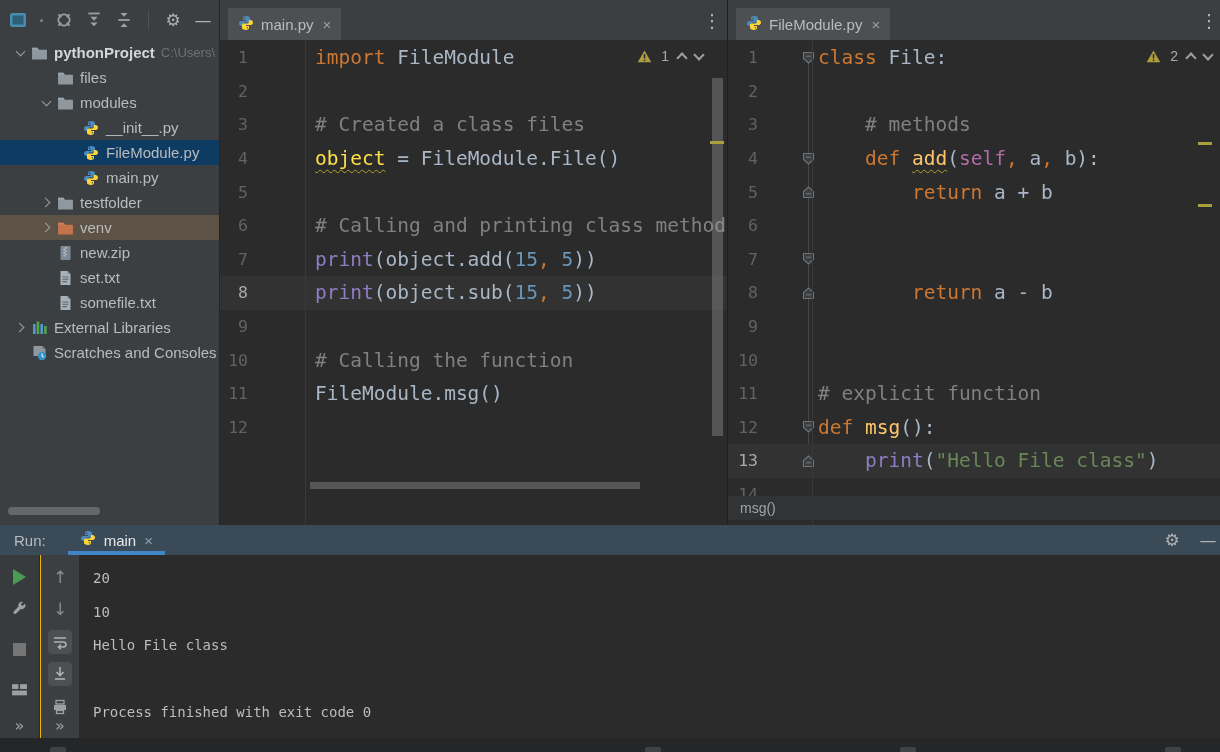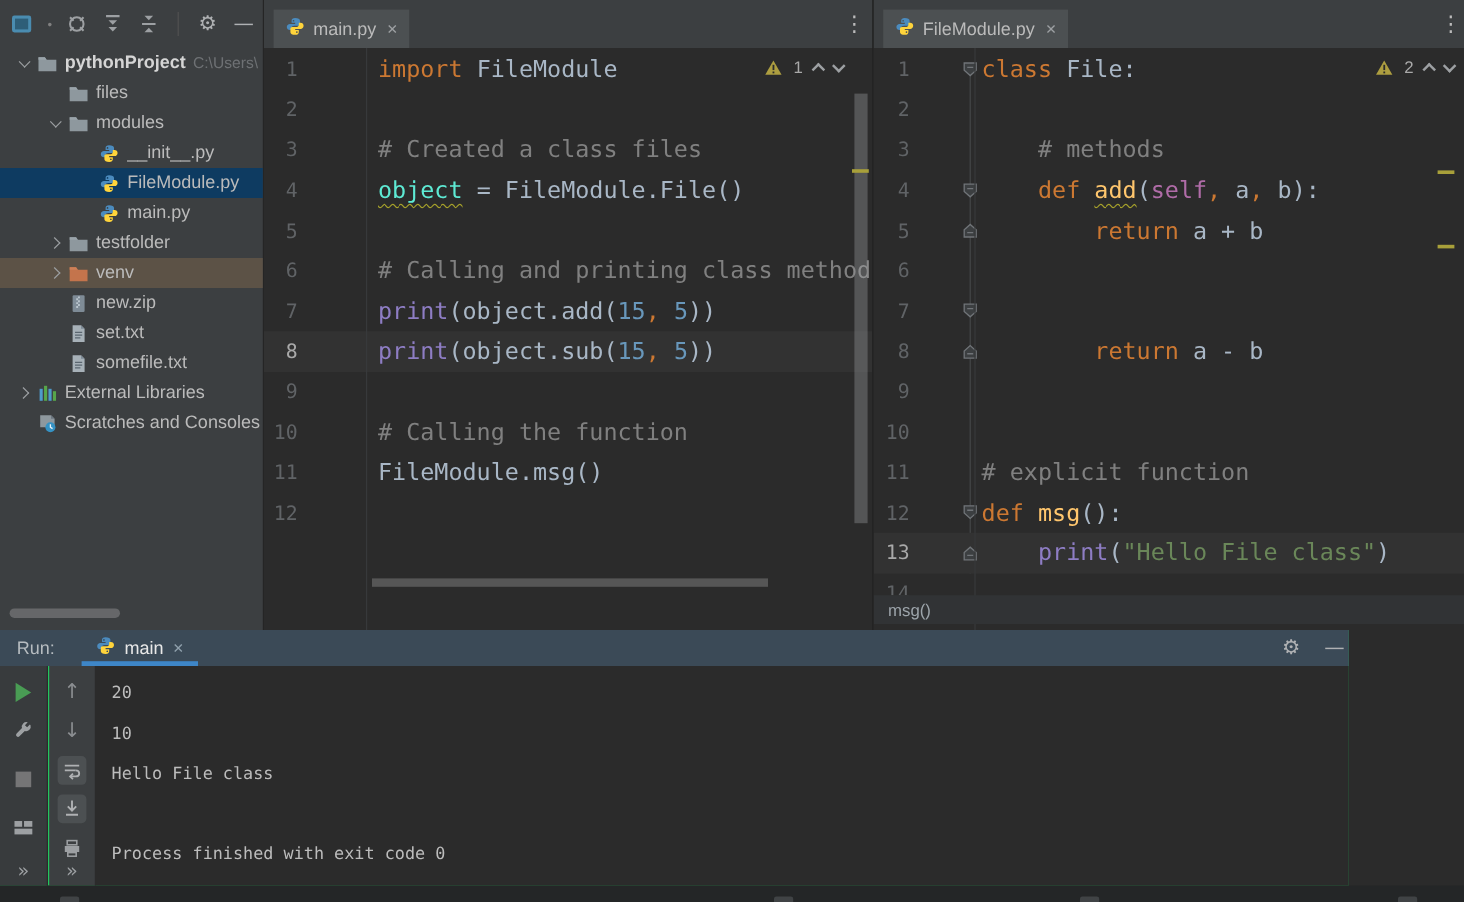--- a/index.html
+++ b/index.html
@@ -50,38 +50,38 @@
   .gutter-line{position:absolute;top:40px;bottom:0;width:1px;background:#37393B;}
   #editor-left .gutter-line{left:85px;}
   #editor-right .gutter-line{left:84px;}
   .fold-connector{position:absolute;left:80px;top:62px;height:416px;width:1px;background:#454749;}
   .foldmark{position:absolute;left:74px;top:50%;margin-top:-7px;}
 
   
   .tk-k{color:#CC7832;} .tk-t{color:#A9B7C6;} .tk-c{color:#808080;} .tk-n2{color:#6897BB;}
   .tk-o{color:#CC7832;} .tk-s{color:#6A8759;} .tk-b{color:#8E7DC4;} .tk-f{color:#FFC66D;}
   .tk-self{color:#B06CA8;}
-  .tk-w{color:#5eead4;} .tk-fw{color:#FFC66D;}
+  .tk-w{color:#fde047;} .tk-fw{color:#FFC66D;}
   .tk-w,.tk-fw{text-decoration:underline wavy rgba(187,181,41,.85);text-decoration-thickness:1px;text-underline-offset:4px;}
 
   
   .warnbox{position:absolute;top:48px;display:flex;align-items:center;gap:9px;z-index:4;}
   #editor-left .warnbox{right:24px;} #editor-right .warnbox{right:8px;}
   .warncount{color:#A9A9A9;font-size:14px;}
   .cv{display:inline-block;width:8px;height:8px;border-left:2px solid #9DA0A3;border-top:2px solid #9DA0A3;}
   .cv.up{transform:rotate(45deg);margin-top:4px;} .cv.down{transform:rotate(225deg);margin-top:-2px;}
 
   
   .vscroll-thumb{position:absolute;right:4px;top:78px;width:11px;height:358px;background:rgba(170,174,178,.32);}
   .warn-dash{position:absolute;width:14px;height:3px;background:#A8A03A;}
   .hscroll-thumb{position:absolute;top:482px;left:90px;width:330px;height:7px;background:rgba(166,166,166,.35);}
   .breadcrumb{position:absolute;left:0;right:0;top:496px;height:24px;background:#313335;display:flex;align-items:center;padding-left:12px;font-size:14px;color:#9DA5AB;}
 
   
-  #run-panel{position:absolute;left:0;top:525px;width:1124px;height:213px;background:#22c55e;}
+  #run-panel{position:absolute;left:0;top:525px;width:1220px;height:213px;background:#eab308;}
   #run-header{position:absolute;left:0;top:0;width:100%;height:30px;background:#3B4A57;display:flex;align-items:center;}
   #run-label{margin-left:14px;font-size:15px;color:#B6BCC0;}
   #run-tab{position:relative;margin-left:22px;height:30px;display:flex;align-items:center;gap:8px;padding:0 12px;}
   #run-tab .underline{position:absolute;left:0;right:0;bottom:0;height:4px;background:#3E86C7;}
   #run-tab .close{color:#8FA0AC;font-size:15px;}
   #run-header .right-icons{position:absolute;right:0;top:0;height:30px;display:flex;align-items:center;gap:16px;padding-right:2px;}
   #run-body{position:absolute;left:0;top:30px;width:100%;height:183px;}
   .runcol{position:absolute;top:0;bottom:0;}
   #runcol1{left:0;width:40px;background:#383B3D;border-right:1px solid #2B2B2B;}
   #runcol2{left:41px;width:39px;background:#3C3F41;border-right:1px solid #2B2B2B;}

